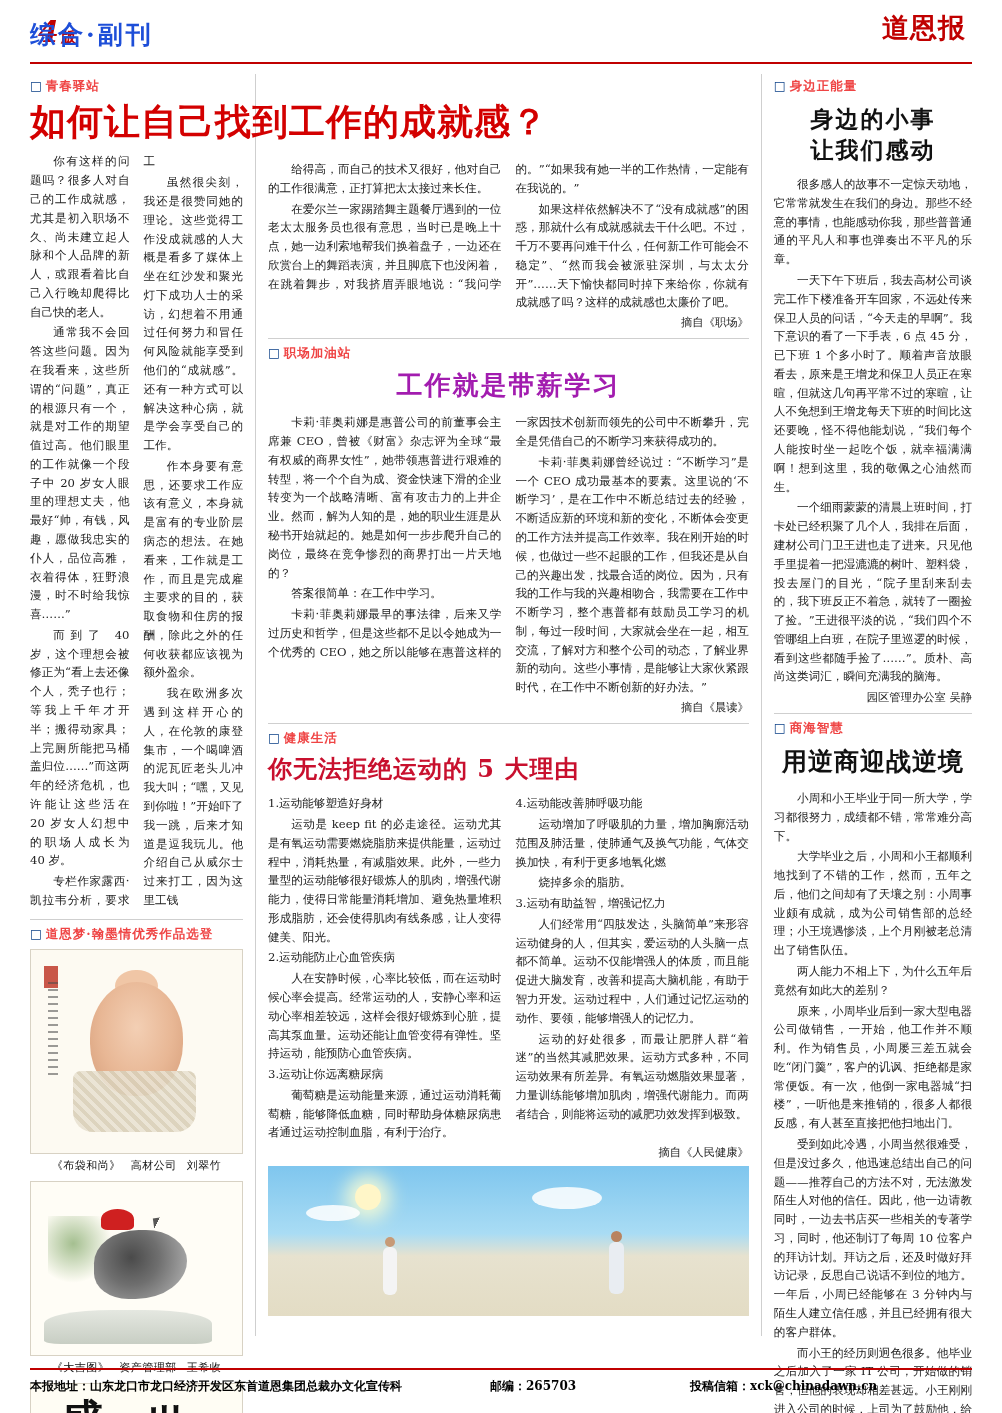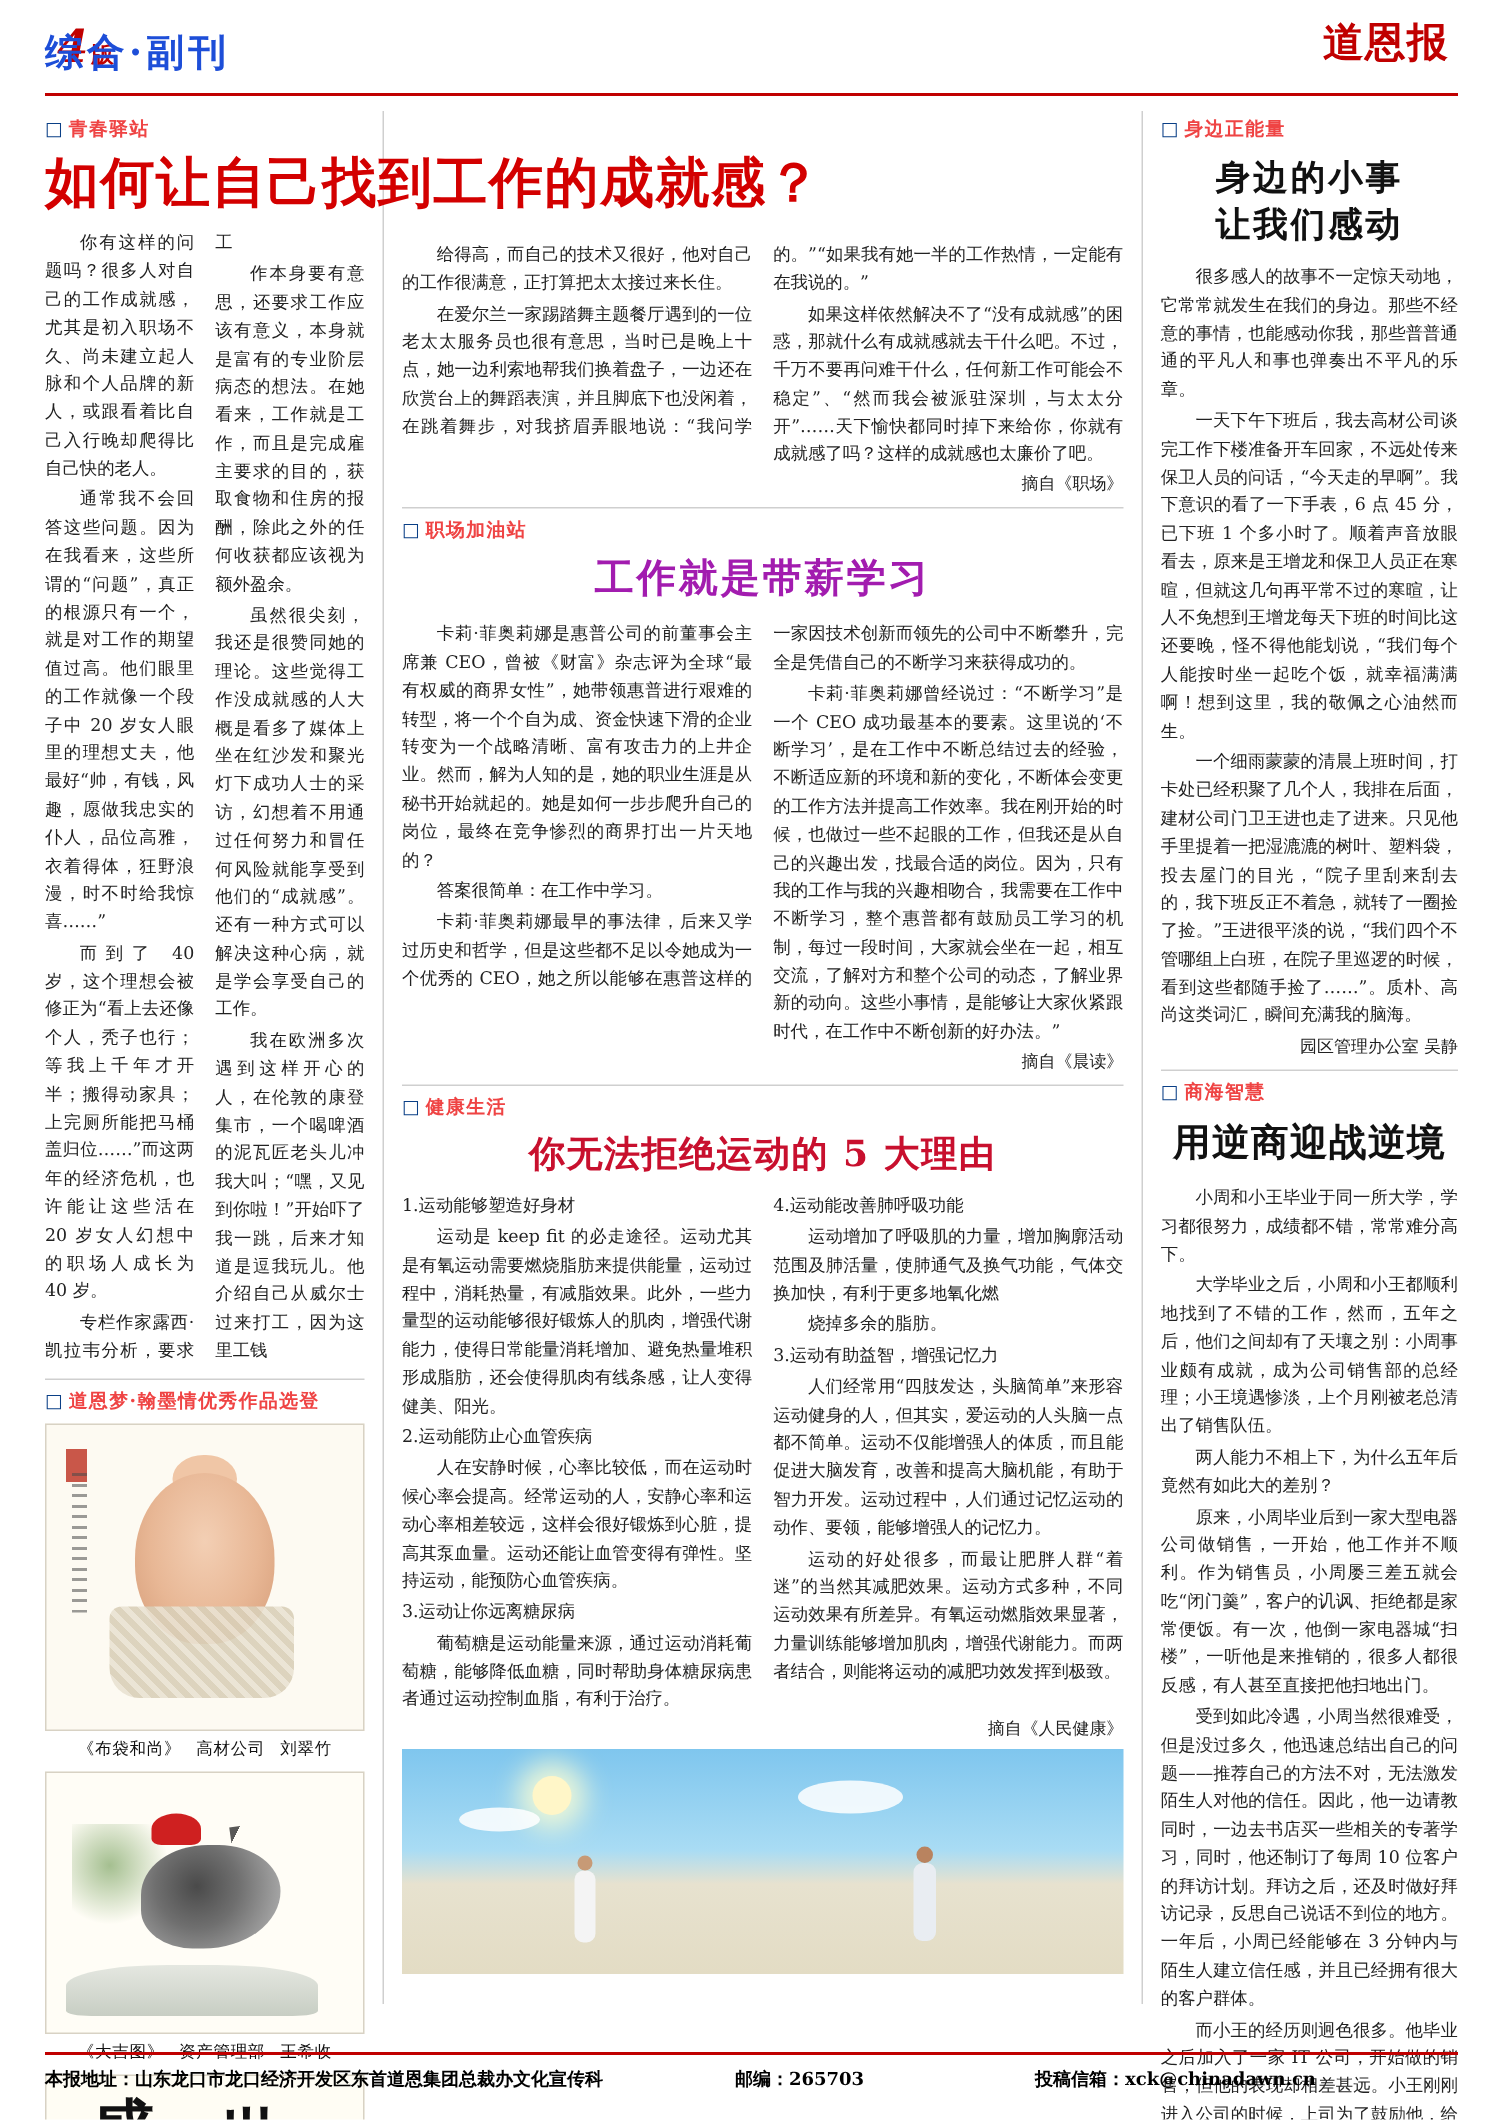--- a/index.html
+++ b/index.html
@@ -90,21 +90,21 @@
     font-weight:bold;
     text-align:center;
     letter-spacing:2px;
     margin:6px 0 10px 0;
     color:#a21caf;
   }
   h2.headline-red{
     font-size:24px;
     color:#c8102e;
     font-weight:bold;
-    text-align:center;
+    text-align:left;
     letter-spacing:1px;
     margin:6px 0 10px 0;
     line-height:1.3;
   }
   h2.headline-dark{
     font-size:23px;
     font-weight:bold;
     text-align:center;
     letter-spacing:2px;
     margin:8px 0 10px 0;
@@ -293,22 +293,22 @@
 
       <div style="width:700px;position:relative;z-index:2;">
         <h1 class="headline">如何让自己找到工作的成就感？</h1>
       </div>
 
       <div class="two-col">
         <p class="tx">你有这样的问题吗？很多人对自己的工作成就感，尤其是初入职场不久、尚未建立起人脉和个人品牌的新人，或跟看着比自己入行晚却爬得比自己快的老人。</p>
         <p class="tx">通常我不会回答这些问题。因为在我看来，这些所谓的“问题”，真正的根源只有一个，就是对工作的期望值过高。他们眼里的工作就像一个段子中 20 岁女人眼里的理想丈夫，他最好“帅，有钱，风趣，愿做我忠实的仆人，品位高雅，衣着得体，狂野浪漫，时不时给我惊喜……”</p>
         <p class="tx">而到了 40 岁，这个理想会被修正为“看上去还像个人，秃子也行；等我上千年才开半；搬得动家具；上完厕所能把马桶盖归位……”而这两年的经济危机，也许能让这些活在 20 岁女人幻想中的职场人成长为 40 岁。</p>
         <p class="tx">专栏作家露西·凯拉韦分析，要求工</p>
+        <p class="tx">虽然很尖刻，我还是很赞同她的理论。这些觉得工作没成就感的人大概是看多了媒体上坐在红沙发和聚光灯下成功人士的采访，幻想着不用通过任何努力和冒任何风险就能享受到他们的“成就感”。还有一种方式可以解决这种心病，就是学会享受自己的工作。</p>
         <p class="tx">作本身要有意思，还要求工作应该有意义，本身就是富有的专业阶层病态的想法。在她看来，工作就是工作，而且是完成雇主要求的目的，获取食物和住房的报酬，除此之外的任何收获都应该视为额外盈余。</p>
-        <p class="tx">虽然很尖刻，我还是很赞同她的理论。这些觉得工作没成就感的人大概是看多了媒体上坐在红沙发和聚光灯下成功人士的采访，幻想着不用通过任何努力和冒任何风险就能享受到他们的“成就感”。还有一种方式可以解决这种心病，就是学会享受自己的工作。</p>
         <p class="tx">我在欧洲多次遇到这样开心的人，在伦敦的康登集市，一个喝啤酒的泥瓦匠老头儿冲我大叫；“嘿，又见到你啦！”开始吓了我一跳，后来才知道是逗我玩儿。他介绍自己从威尔士过来打工，因为这里工钱</p>
       </div>
 
       <div class="hr"></div>
       <div class="sec-label">道恩梦·翰墨情优秀作品选登</div>
 
       <div class="art">
         <div class="art-frame ink-monk" style="height:205px;">
           <div class="seal"></div>
           <div class="txtcol"></div>

